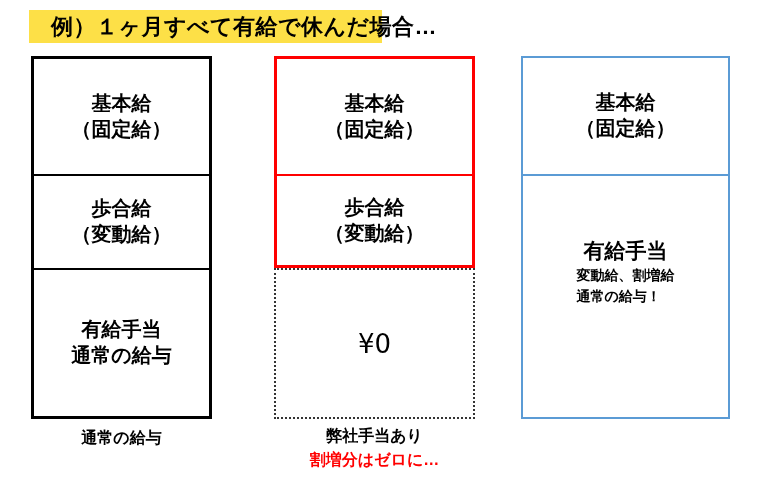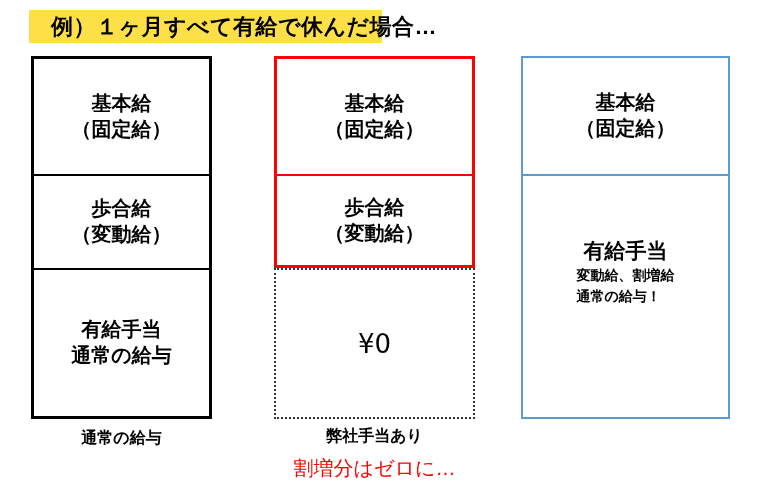--- a/index.html
+++ b/index.html
@@ -152,26 +152,26 @@
   .f-3 { left: 511px; top: 426px; width: 229px; }
 
   .footer-main {
     font-size: 16px;
     font-weight: bold;
     color: #000000;
     white-space: nowrap;
     line-height: 1.3;
   }
   .footer-sub {
-    font-size: 20px;
-    font-weight: normal;
+    font-size: 16px;
+    font-weight: bold;
     color: #ff0000;
     white-space: nowrap;
     line-height: 1.45;
-    margin-top: 7px;
+    margin-top: 1px;
   }
 </style>
 </head>
 <body>
 
 <div id="page">
 
   <div class="title-band">
     <span class="title-text">例）１ヶ月すべて有給で休んだ場合…</span>
   </div>

